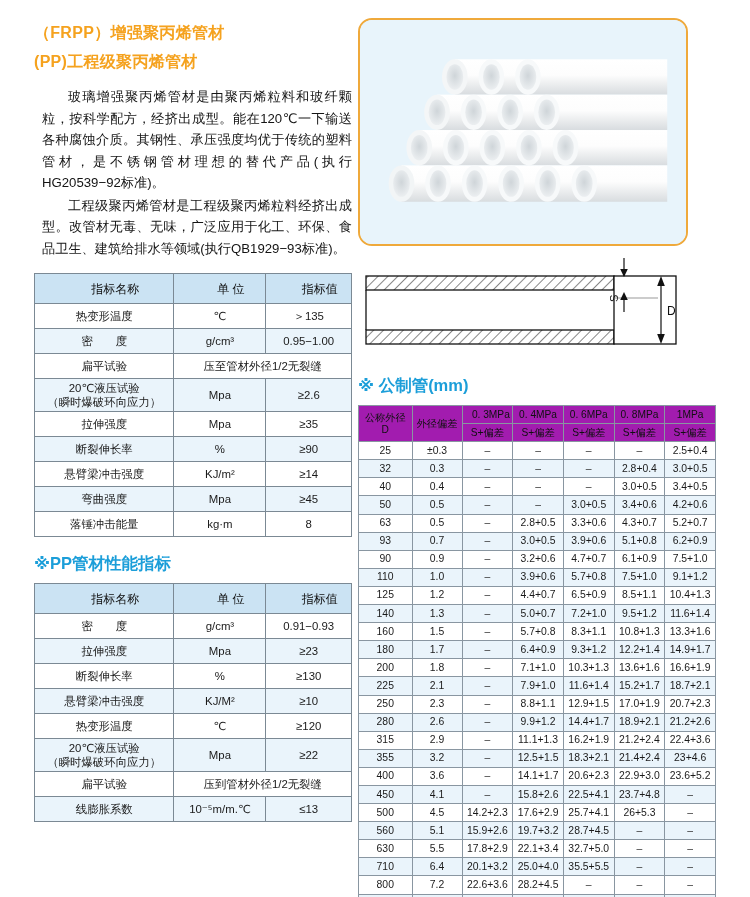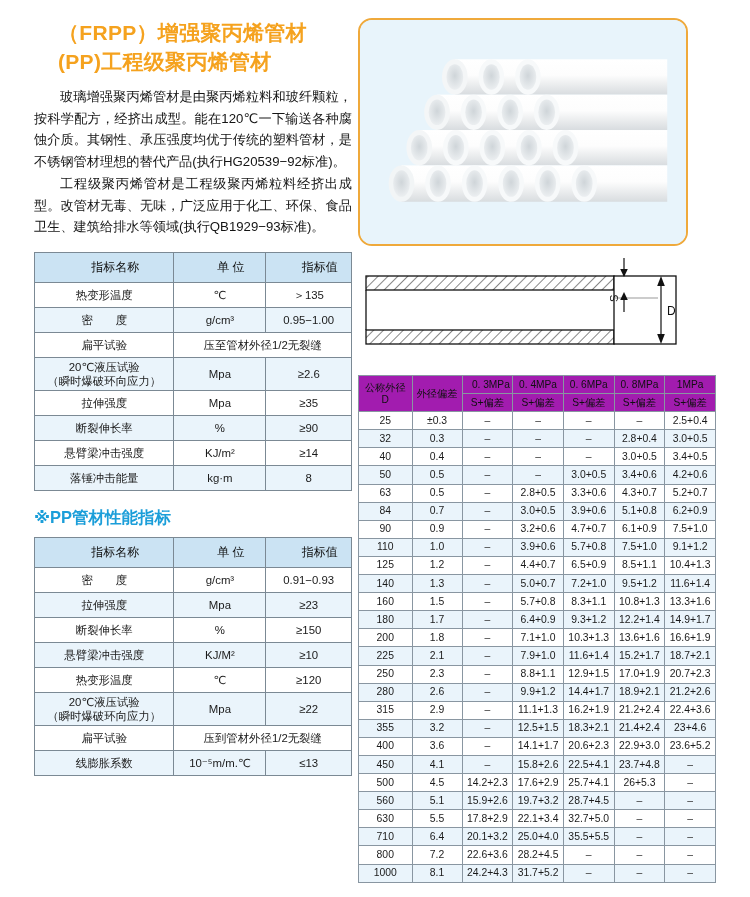--- a/index.html
+++ b/index.html
@@ -10,35 +10,34 @@
     color:#1a1a1a;
     overflow:hidden;
     position:relative;
   }
   .page{position:relative;width:750px;height:897px;box-sizing:border-box;}
 
   
   .left-col{position:absolute;left:34px;top:18px;width:318px;}
   .title{
     color:#F5A21E;
-    font-size:21px;
+    font-size:16px;
     font-weight:bold;
     line-height:29px;
     letter-spacing:0.3px;
-    margin-left:24px;
   }
   .title-line{display:block;white-space:nowrap;}
   .body-text{
     margin-top:10px;
     font-size:13.2px;
     line-height:21.5px;
     text-align:justify;
     color:#141414;
   }
-  .para{text-indent:26px;margin:0 0 1px 0;}
+  .para{text-indent:26px;margin:0 0 1px 8px;}
 
   .sec-head{
     color:#1B9ED9;
     font-size:16.5px;
     font-weight:bold;
     margin:0 0 8px 0;
     white-space:nowrap;
   }
 
   
@@ -163,20 +162,25 @@
               <td class="c-name">断裂伸长率</td>
               <td class="c-unit">%</td>
               <td class="c-val">≥90</td>
             </tr>
             <tr>
               <td class="c-name">悬臂梁冲击强度</td>
               <td class="c-unit">KJ/m²</td>
               <td class="c-val">≥14</td>
             </tr>
             <tr>
+              <td class="c-name">弯曲强度</td>
+              <td class="c-unit">Mpa</td>
+              <td class="c-val">≥45</td>
+            </tr>
+            <tr>
               <td class="c-name">落锤冲击能量</td>
               <td class="c-unit">kg·m</td>
               <td class="c-val">8</td>
             </tr>
           </tbody>
       </table>
     </div>
 
     <div style="margin-top:16px;">
       <div class="sec-head">※PP管材性能指标</div>
@@ -195,21 +199,21 @@
               <td class="c-val">0.91−0.93</td>
             </tr>
             <tr>
               <td class="c-name">拉伸强度</td>
               <td class="c-unit">Mpa</td>
               <td class="c-val">≥23</td>
             </tr>
             <tr>
               <td class="c-name">断裂伸长率</td>
               <td class="c-unit">%</td>
-              <td class="c-val">≥150</td>
+              <td class="c-val">≥130</td>
             </tr>
             <tr>
               <td class="c-name">悬臂梁冲击强度</td>
               <td class="c-unit">KJ/M²</td>
               <td class="c-val">≥10</td>
             </tr>
             <tr>
               <td class="c-name">热变形温度</td>
               <td class="c-unit">℃</td>
               <td class="c-val">≥120</td>
@@ -334,20 +338,21 @@
         <text x="260" y="46" font-size="11" font-family="Liberation Sans, sans-serif" fill="#111" transform="rotate(-90 260 46)" id="lbl-s">S</text>
 
         <line x1="303" y1="26" x2="303" y2="82" stroke="#111" stroke-width="1.2"></line>
         <polygon points="303,20 299.2,30 306.8,30" fill="#111"></polygon>
         <polygon points="303,88 299.2,78 306.8,78" fill="#111"></polygon>
         <text x="309" y="59" font-size="12" font-family="Liberation Sans, sans-serif" fill="#111" id="lbl-d">D</text>
       </svg>
     </div>
 
     <div class="right-sec">
+      <div class="sec-head">※ 公制管(mm)</div>
       <table class="metric-table">
         <thead id="metric-head">
             <tr>
               <th class="hd-od" rowspan="2" style="width: 15%;">
                 <div>公称外径</div>
                 <div>D</div>
               </th>
               <th rowspan="2" style="width: 14%;">外径偏差</th>
               <th style="width: 14.2%; padding-left: 8px;">0. 3MPa</th>
               <th style="width: 14.2%; margin-top: 8px;">0. 4MPa</th>
@@ -403,21 +408,21 @@
             <tr>
               <td>63</td>
               <td>0.5</td>
               <td class="dash">–</td>
               <td>2.8+0.5</td>
               <td>3.3+0.6</td>
               <td>4.3+0.7</td>
               <td>5.2+0.7</td>
             </tr>
             <tr>
-              <td>84</td>
+              <td>93</td>
               <td>0.7</td>
               <td class="dash">–</td>
               <td>3.0+0.5</td>
               <td>3.9+0.6</td>
               <td>5.1+0.8</td>
               <td>6.2+0.9</td>
             </tr>
             <tr>
               <td>90</td>
               <td>0.9</td>

